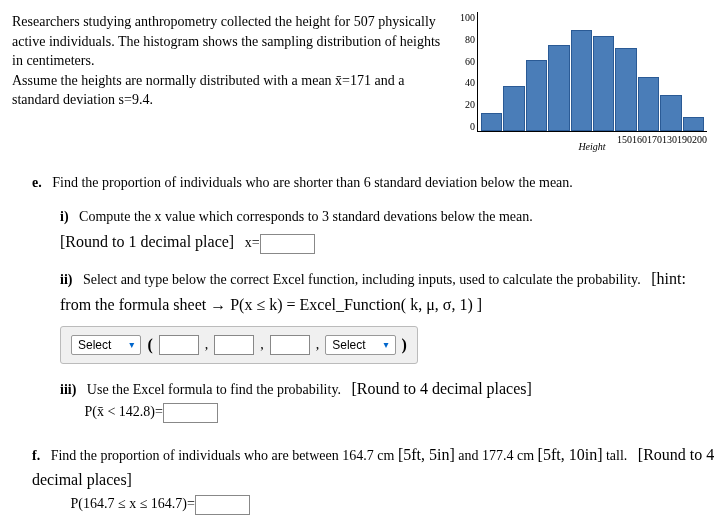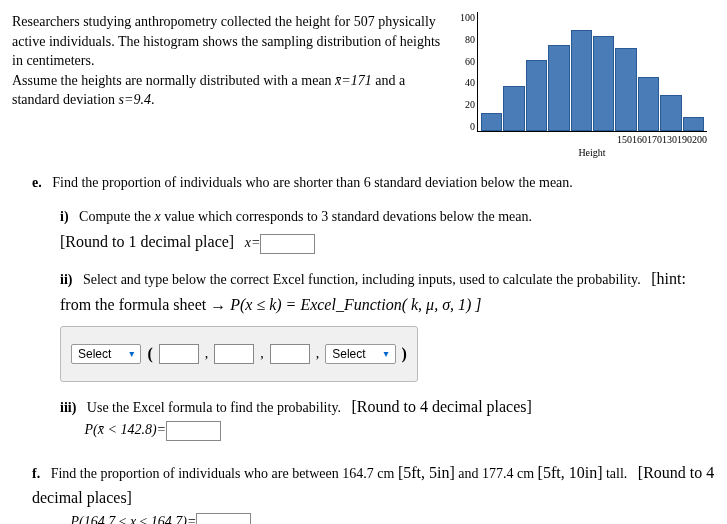--- a/index.html
+++ b/index.html
@@ -4,31 +4,31 @@
   <style>
     * { box-sizing: border-box; margin: 0; padding: 0; }
     body { font-family: Georgia, 'Times New Roman', serif; font-size: 14px; color: #000; background: #fff; padding: 12px; width: 727px; }
     .top-row { display: flex; gap: 2px; }
     .intro { flex: 1; line-height: 1.4; }
     .chart-wrap { width: 260px; height: 150px; position: relative; font-size: 10px; }
     .chart-y { position: absolute; left: 0; top: 0; height: 120px; width: 20px; display: flex; flex-direction: column; justify-content: space-between; align-items: flex-end; }
     .chart-plot { position: absolute; left: 22px; top: 0; width: 230px; height: 120px; border-left: 1px solid #000; border-bottom: 1px solid #000; display: flex; align-items: flex-end; gap: 1px; padding: 0 3px; }
     .bar { flex: 1; background: #4a7db8; border: 1px solid #2a5a95; }
     .chart-x { position: absolute; left: 22px; top: 122px; width: 230px; display: flex; justify-content: flex-end; }
-    .chart-xlabel { position: absolute; left: 22px; top: 135px; width: 230px; text-align: center; }
+    .chart-xlabel { position: absolute; left: 22px; top: 129px; width: 230px; text-align: center; font-style: italic; }
     .part { margin: 10px 0 0 20px; line-height: 1.6; }
     .sub { margin: 12px 0 0 48px; line-height: 1.6; }
     .instr { font-size: 16px; }
     .input-box { display: inline-block; border: 1px solid #888; width: 55px; height: 20px; background: #fff; vertical-align: middle; }
     .input-box.sm { width: 40px; }
-    .select-row { margin: 8px 0 0 48px; border: 1px solid #bbb; background: #f0f0f0; padding: 17px 10px; display: flex; align-items: center; gap: 6px; width: fit-content; border-radius: 3px; }
+    .select-row { margin: 8px 0 0 48px; border: 1px solid #bbb; background: #f0f0f0; padding: 8px 10px; display: flex; align-items: center; gap: 6px; width: fit-content; border-radius: 3px; }
     .dropdown { background: #fff; border: 1px solid #999; padding: 2px 6px; display: inline-flex; align-items: center; gap: 18px; font-size: 12px; border-radius: 2px; font-family: Arial, sans-serif; }
     .dd-arrow { color: #0066cc; font-size: 10px; }
     .paren { font-size: 16px; font-weight: bold; }
-    .italic { font-style: italic; }
+    .italic { }
     strong { font-weight: bold; }
   </style>
 </head>
 <body>
 
 <div class="top-row">
   <div class="intro">
     <span>Researchers studying anthropometry collected the height for 507 physically active individuals. The histogram shows the sampling distribution of heights in centimeters.</span>
     <br>
     <span>Assume the heights are normally distributed with a mean </span><span class="italic">x̄=171</span><span> and a standard deviation </span><span class="italic">s=9.4</span><span>.</span>

